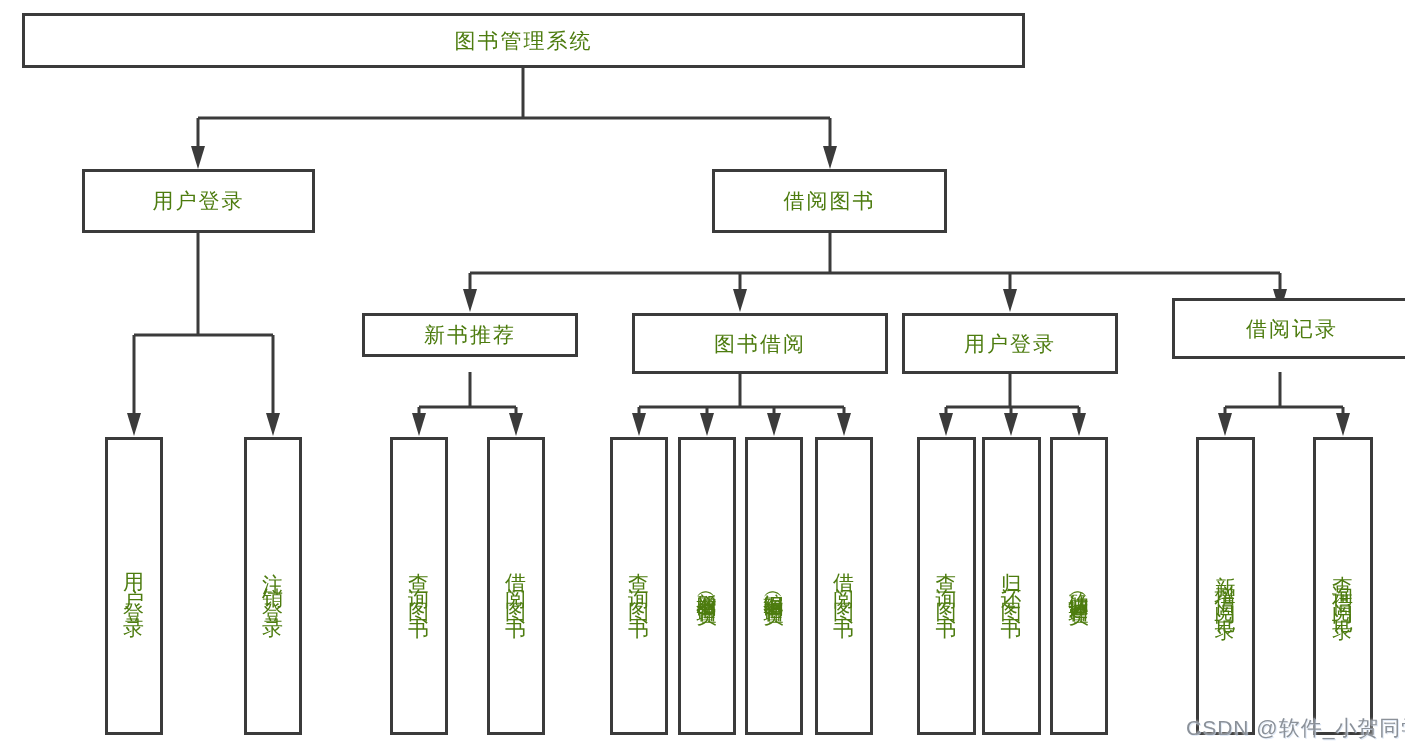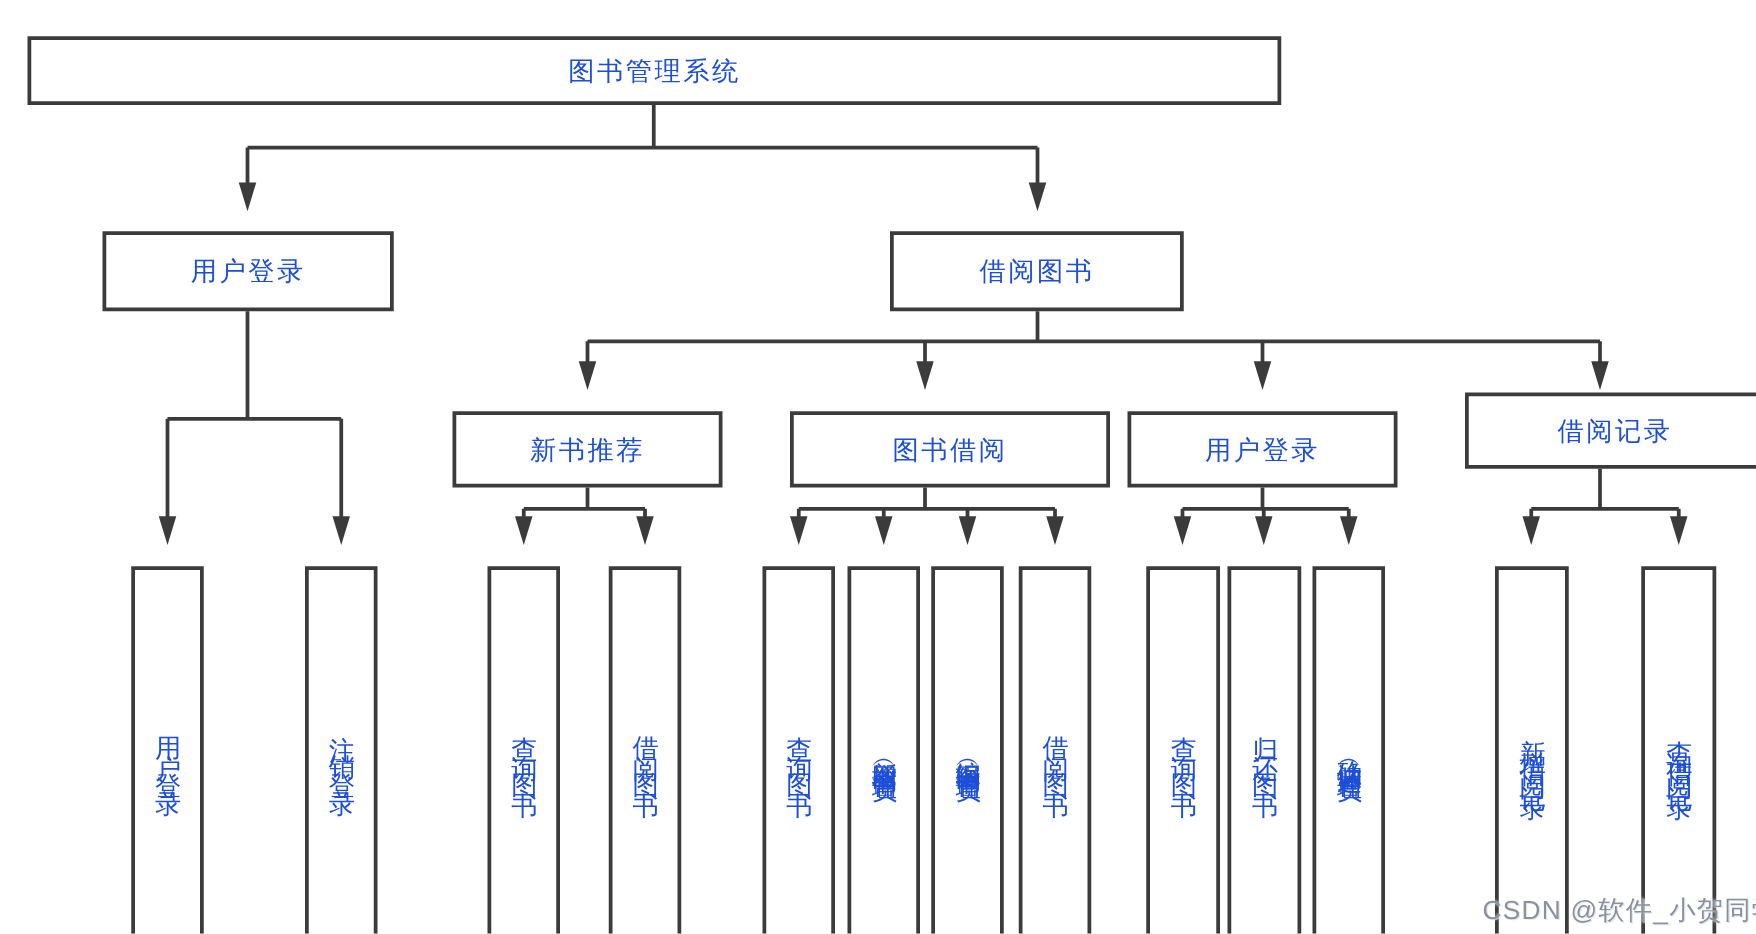--- a/index.html
+++ b/index.html
@@ -8,28 +8,27 @@
     width:1405px;height:747px;
     background:#ffffff;
     font-family:"Liberation Sans", sans-serif;
     overflow:hidden;
   }
   .node{
     position:absolute;
     box-sizing:border-box;
     border:3px solid #3b3b3b;
     background:#ffffff;
-    color:#1d4ed8;
+    color:#4d7c0f;
     display:flex;
     align-items:center;
     justify-content:center;
     font-size:21px;
     letter-spacing:2px;
     z-index:2;
-    margin-top:16px;
   }
   .leaf{
     writing-mode:vertical-rl;
     text-orientation:mixed;
     line-height:1;
   }
   .v4{letter-spacing:15px;}
   .v6{letter-spacing:9px;}
   .v7{letter-spacing:2px; font-size:20px;}
   #connectors{
@@ -123,21 +122,21 @@
       <polygon points="1218,413 1232,413 1225,436"></polygon>
       <polygon points="1336,413 1350,413 1343,436"></polygon>
     </g>
   </svg>
 
   <div class="node" style="left:22px;top:13px;width:1003px;height:55px">图书管理系统</div>
 
   <div class="node" style="left:82px;top:169px;width:233px;height:64px">用户登录</div>
   <div class="node" style="left:712px;top:169px;width:235px;height:64px">借阅图书</div>
 
-  <div class="node" style="left:362px;top:313px;width:216px;height:61px">新书推荐</div>
+  <div class="node" style="left:362px;top:313px;width:216px;height:44px">新书推荐</div>
   <div class="node" style="left:632px;top:313px;width:256px;height:61px">图书借阅</div>
   <div class="node" style="left:902px;top:313px;width:216px;height:61px">用户登录</div>
   <div class="node" style="left:1172px;top:298px;width:240px;height:61px">借阅记录</div>
 
   <div class="node leaf v4" style="left:105px;top:437px;width:58px;height:298px">用户登录</div>
   <div class="node leaf v4" style="left:244px;top:437px;width:58px;height:298px">注销登录</div>
 
   <div class="node leaf v4" style="left:390px;top:437px;width:58px;height:298px">查询图书</div>
   <div class="node leaf v4" style="left:487px;top:437px;width:58px;height:298px">借阅图书</div>
 

